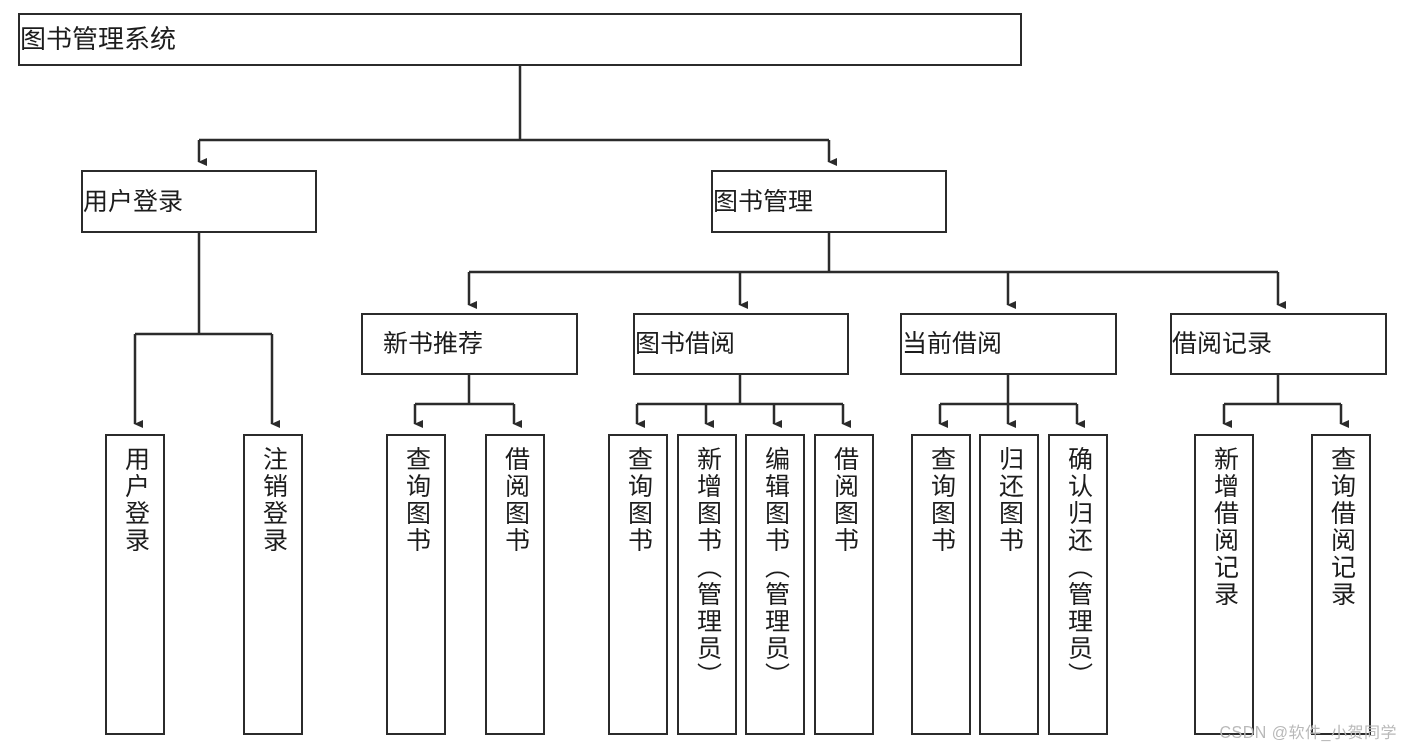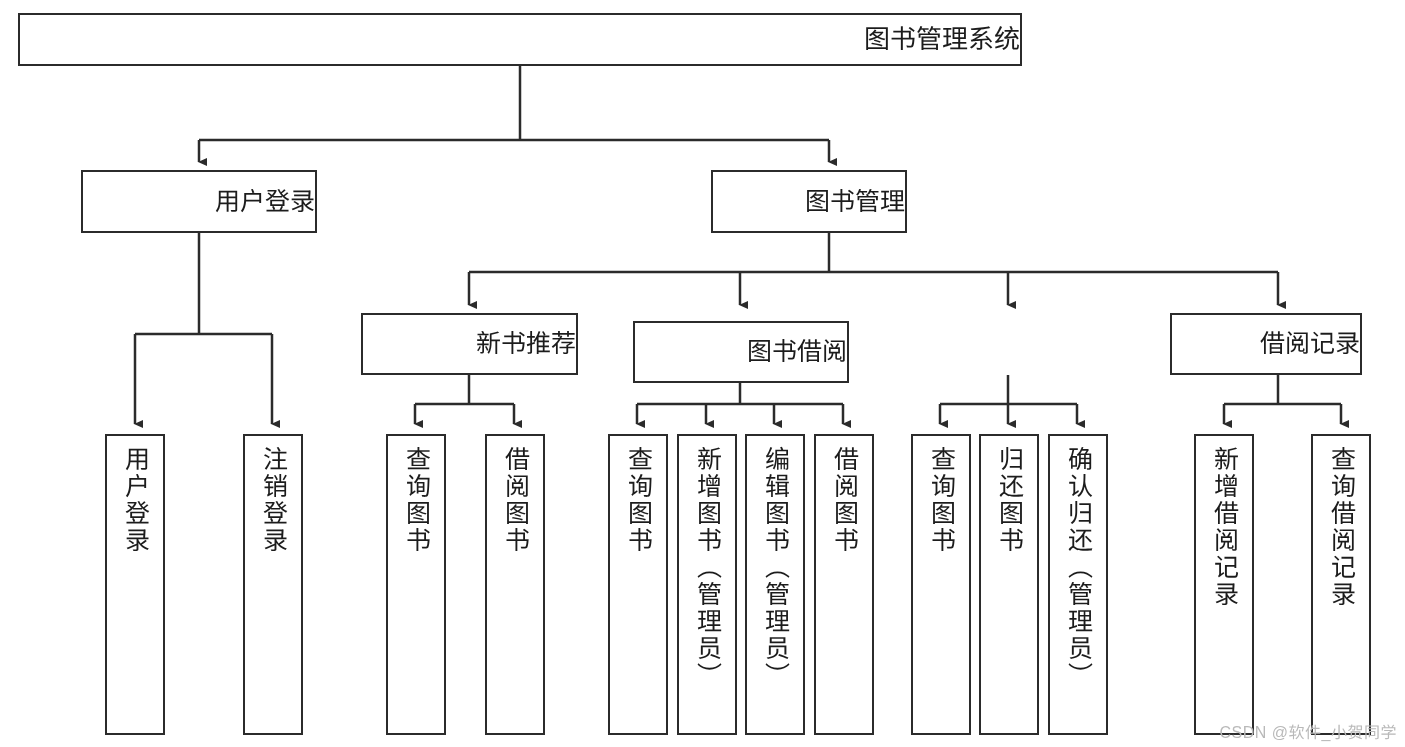--- a/index.html
+++ b/index.html
@@ -26,21 +26,21 @@
     height: 747px;
     pointer-events: none;
   }
   .node {
     position: absolute;
     box-sizing: border-box;
     background: #ffffff;
     border: 2.5px solid #2b2b2b;
     display: flex;
     align-items: center;
-    justify-content: flex-end;
+    justify-content: flex-start;
     color: #1c1c1c;
   }
   .node-label {
     display: block;
     text-align: center;
     line-height: 1.18;
     color: #1c1c1c;
     white-space: pre;
   }
   
@@ -130,31 +130,34 @@
     </g>
   </svg>
 
   <div class="node horiz root" style="left:18px; top:13px; width:1004px; height:53px;">
     <span class="node-label">图书管理系统</span>
   </div>
 
   <div class="node horiz" style="left:81px; top:170px; width:236px; height:63px;">
     <span class="node-label">用户登录</span>
   </div>
-  <div class="node horiz" style="left:711px; top:170px; width:196px; height:63px;">
+  <div class="node horiz" style="left:711px; top:170px; width:236px; height:63px;">
     <span class="node-label">图书管理</span>
   </div>
 
   <div class="node horiz" style="left:361px; top:313px; width:217px; height:62px;padding-left:20px;">
     <span class="node-label">新书推荐</span>
   </div>
-  <div class="node horiz" style="left:633px; top:313px; width:216px; height:62px;margin-top:8px;">
+  <div class="node horiz" style="left:633px; top:313px; width:216px; height:62px;">
     <span class="node-label">图书借阅</span>
   </div>
-  <div class="node horiz" style="left:1170px; top:313px; width:192px; height:62px;">
+  <div class="node horiz" style="left:900px; top:313px; width:217px; height:62px;">
+    <span class="node-label">当前借阅</span>
+  </div>
+  <div class="node horiz" style="left:1170px; top:313px; width:217px; height:62px;">
     <span class="node-label">借阅记录</span>
   </div>
 
   <div class="node vert" style="left:105px; top:434px; width:60px; height:301px;">
     <span class="node-label">用户登录</span>
   </div>
   <div class="node vert" style="left:243px; top:434px; width:60px; height:301px;">
     <span class="node-label">注销登录</span>
   </div>
 

